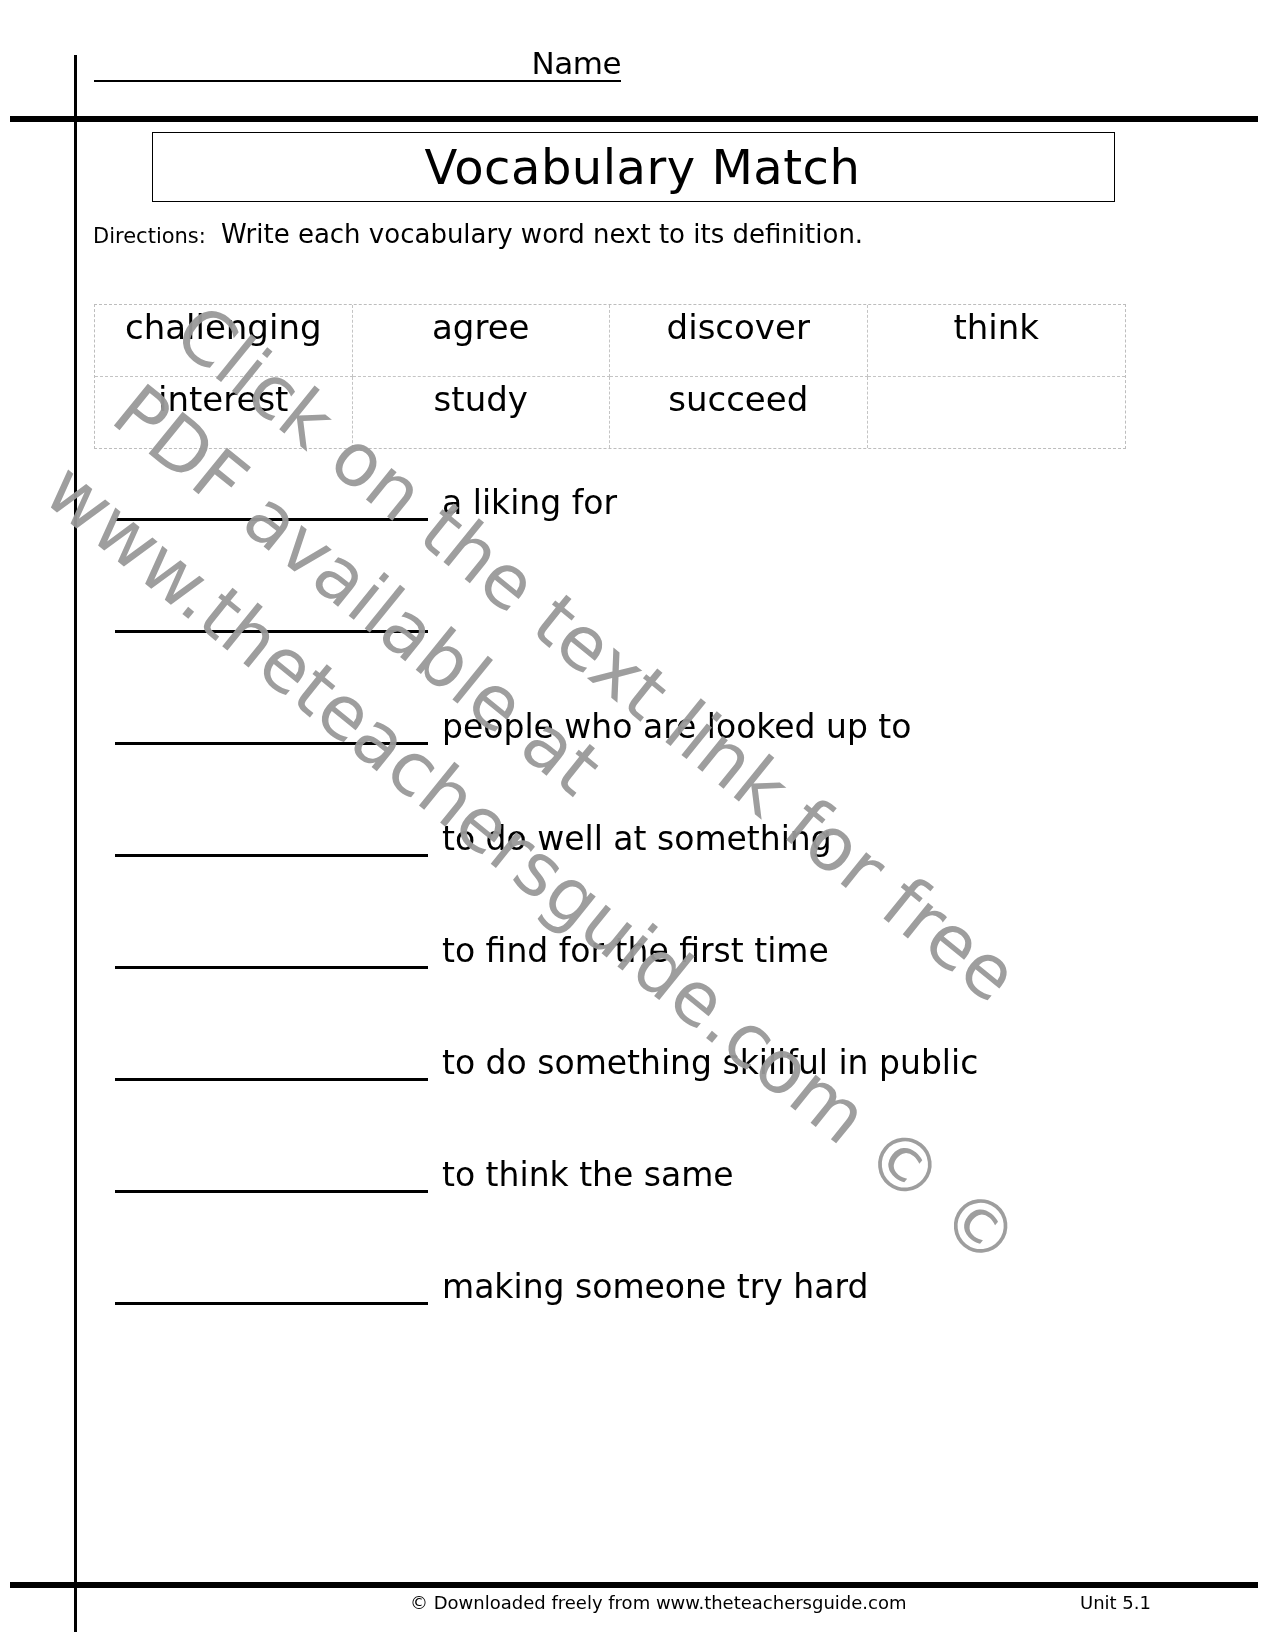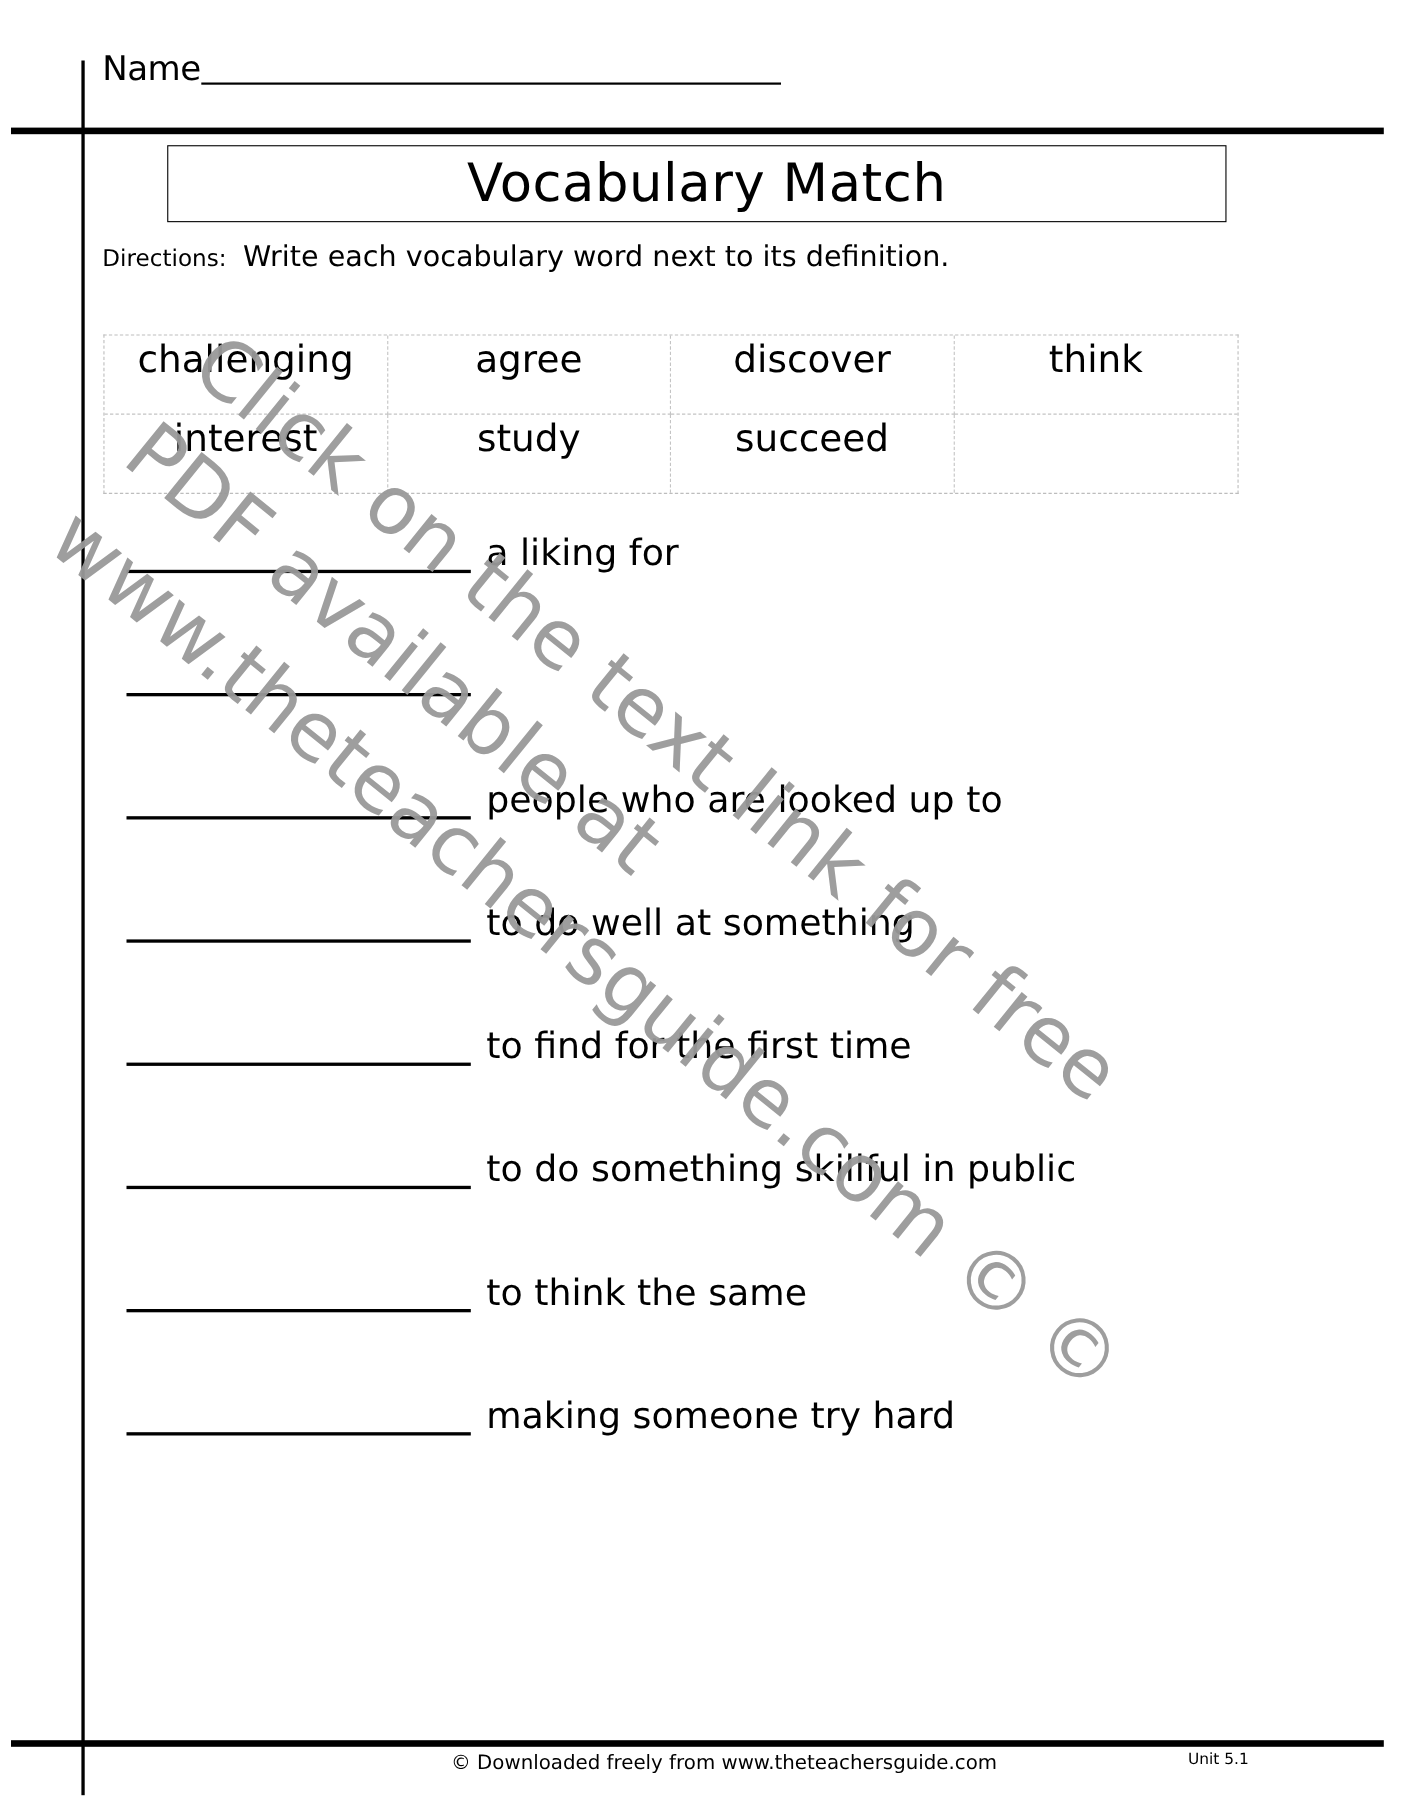--- a/index.html
+++ b/index.html
@@ -9,21 +9,21 @@
   }
   .abs { position: absolute; }
 
   
   .vline { left: 74px; top: 55px; width: 3px; height: 1577px; background: #000; }
   .hline { left: 10px; width: 1248px; height: 6px; background: #000; }
   .hline.top { top: 116px; }
   .hline.bottom { top: 1582px; }
 
   
-  .name-row { left: 93px; top: 46px; display: flex; align-items: flex-end; }
+  .name-row { left: 93px; top: 46px; display: flex; align-items: flex-end; flex-direction: column; }
   .name-label { font-size: 31px; line-height: 34px; letter-spacing: -0.5px; }
   .name-line { width: 527px; height: 0; border-bottom: 2px solid #000; margin-bottom: 3px; margin-left: 1px; }
 
   
   .title-box {
     left: 152px; top: 132px; width: 963px; height: 70px;
     border: 1.5px solid #000; box-sizing: border-box;
     display: flex; align-items: center; justify-content: center; padding-left: 18px;
   }
   .title-text { font-size: 48px; letter-spacing: 0.5px; line-height: 60px; }
@@ -47,21 +47,21 @@
   .wb-cell:nth-child(4n) { border-right: none; }
   .wb-cell:nth-child(n+5) { border-bottom: none; }
 
   
   .def-row { left: 115px; height: 50px; display: flex; align-items: flex-end; justify-content: flex-end; }
   .answer-line { width: 313px; height: 0; border-bottom: 3px solid #000; margin-bottom: 2px; }
   .def-text { font-size: 33px; line-height: 40px; margin-left: 14px; white-space: nowrap; }
 
   
   .footer-text { left: 410px; top: 1592px; font-size: 18px; white-space: nowrap; }
-  .unit-text { left: 1080px; top: 1592px; font-size: 14px; white-space: nowrap; }
+  .unit-text { left: 1080px; top: 1592px; font-size: 18px; white-space: nowrap; }
 
   
   .watermark {
     color: #999999; font-size: 74px; white-space: nowrap; line-height: 1;
     transform-origin: 0 0; transform: rotate(39deg);
     pointer-events: none; opacity: 0.95;
   }
 </style>
 </head>
 <body>

